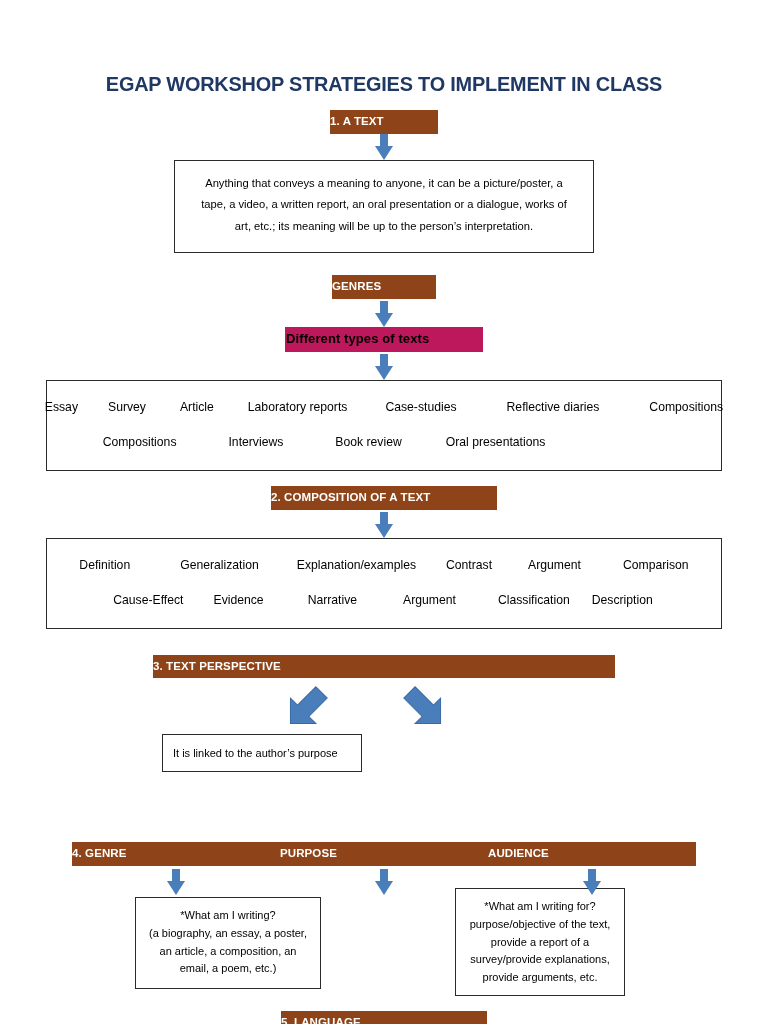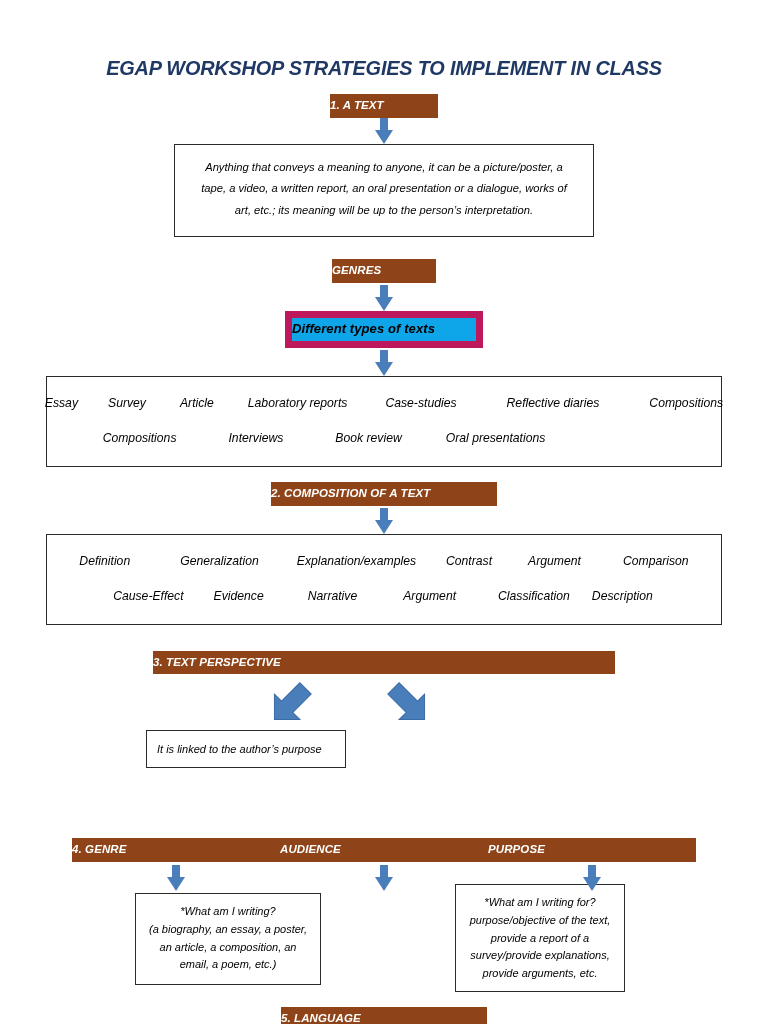--- a/index.html
+++ b/index.html
@@ -13,22 +13,21 @@
     font-family: "Liberation Sans", sans-serif;
     color: #000000;
     position: relative;
     overflow: hidden;
   }
 
   .page {
     width: 768px;
     height: 1024px;
     position: relative;
-    padding: 0;
-    font-style: italic;
+    padding: 16px;
   }
 
   
   .title {
     text-align: center;
     color: #1F3864;
     font-weight: bold;
     font-size: 20.5px;
     letter-spacing: -0.2px;
     margin: 0;
@@ -44,24 +43,24 @@
     font-weight: bold;
     font-size: 11.5px;
     text-align: left;
     padding: 5px 0 6px 0;
     letter-spacing: 0.1px;
     line-height: 1.1;
   }
 
   
   .gold {
-    background: #0ea5e9;
+    background: #be185d;
     color: #000000;
     font-weight: bold;
-    border: 7px solid #be185d;
+    border: 1px solid #be185d;
   }
 
   
   .box {
     border: 1px solid #2b2b2b;
     background: #ffffff;
   }
 
   
   .arrow-down {
@@ -300,22 +299,22 @@
     <div class="persp-boxes" style="margin-top:4px;">
       <div class="pbox left">
         <span>It is linked to the author’s purpose</span>
       </div>
     </div>
   </div>
 
   <div class="sec" style="margin-top:52px;">
     <div class="triple-bar">
       <div class="bar">4. GENRE</div>
+      <div class="bar">PURPOSE</div>
       <div class="bar">AUDIENCE</div>
-      <div class="bar">PURPOSE</div>
     </div>
 
     <div class="triple-arrows" style="margin-top:3px;">
       <div>
         <div class="arrow-down">
             <div class="shaft"></div>
             <div class="head"></div>
           </div>
       </div>
       <div>

